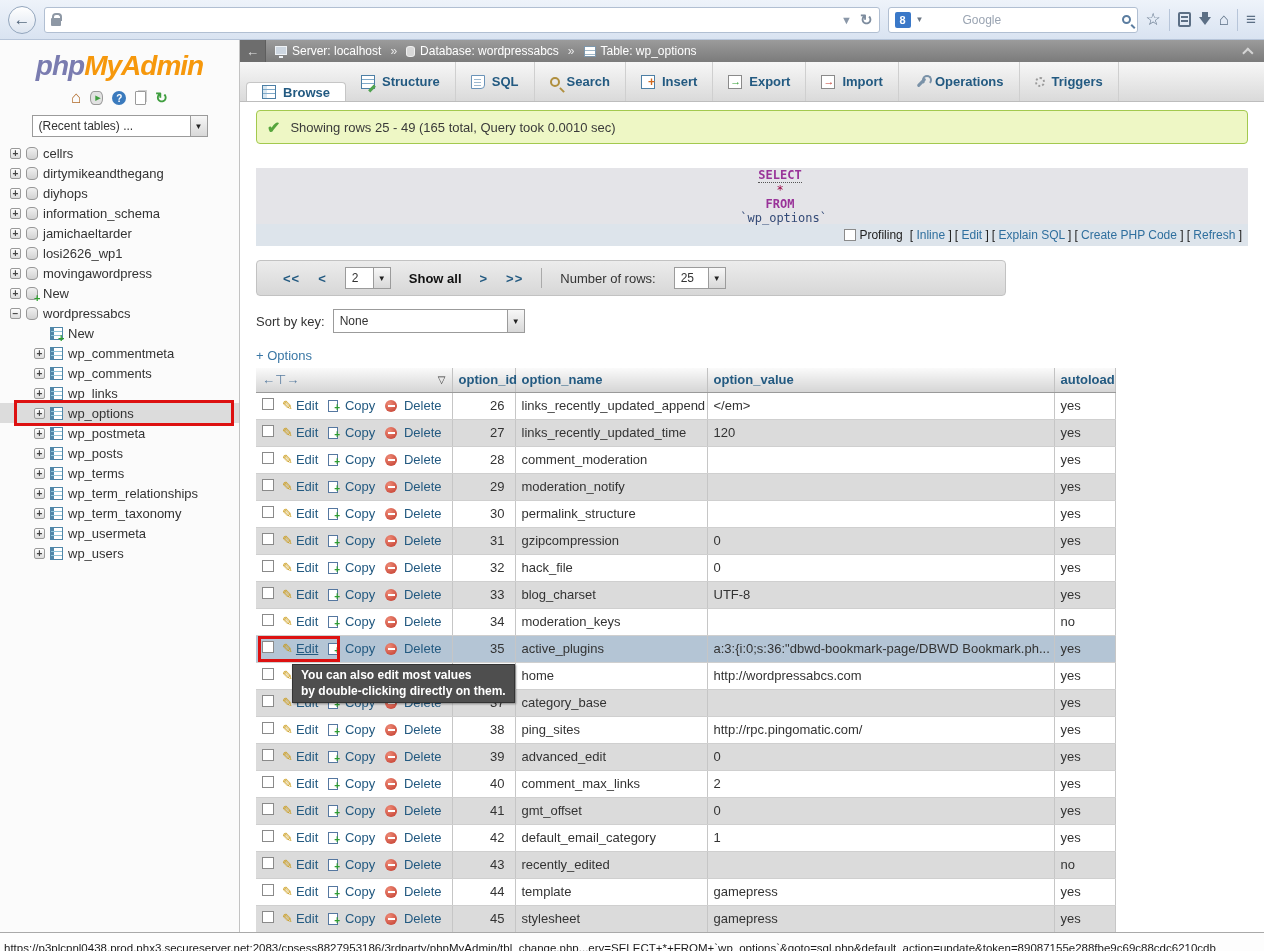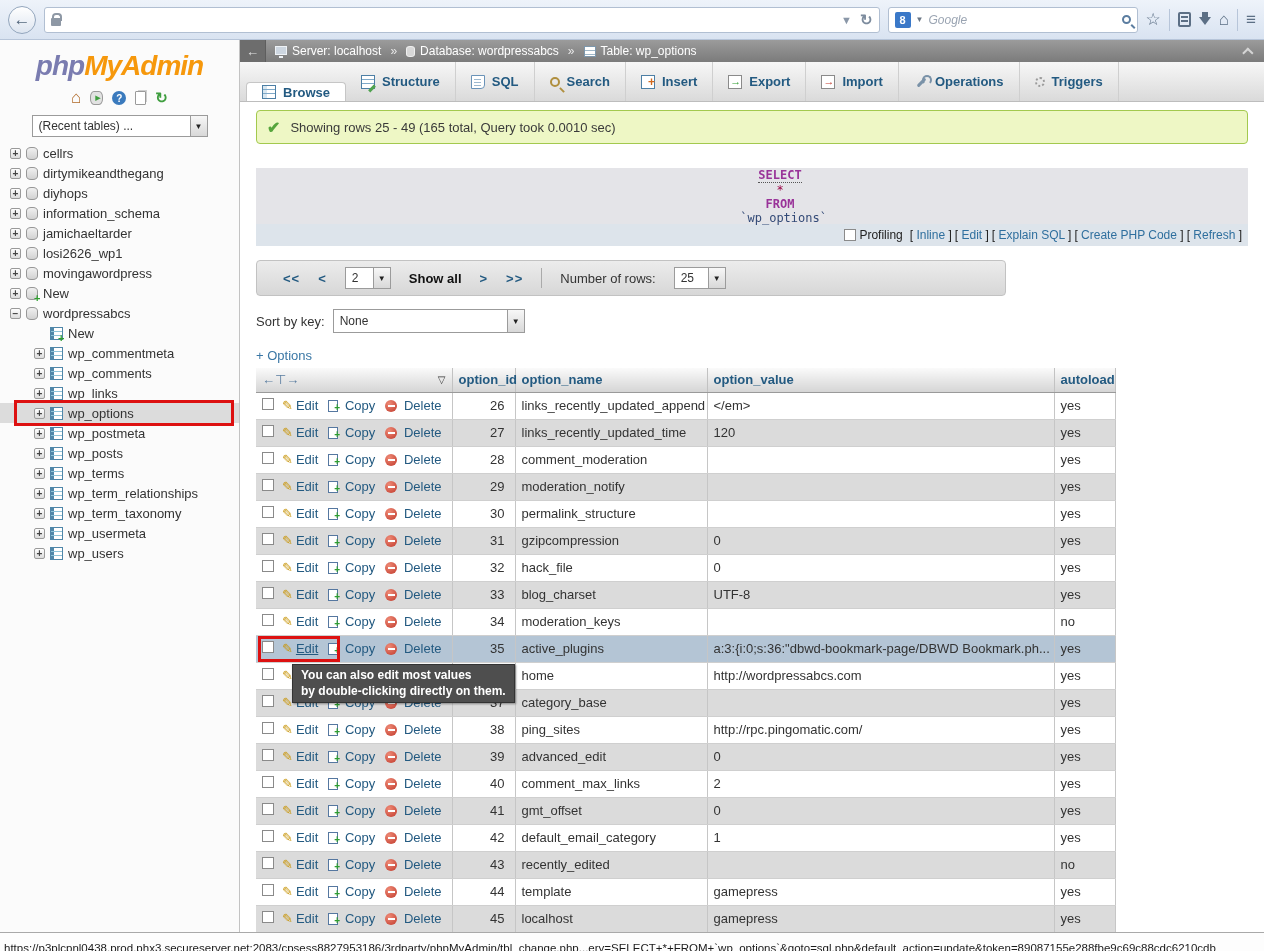--- a/index.html
+++ b/index.html
@@ -16,21 +16,21 @@
     display:flex; align-items:center; padding:0 6px; gap:6px; }
   .lock { width:10px; height:8px; background:#8e98a5; border-radius:1px; position:relative; margin-top:4px; }
   .lock:before { content:''; position:absolute; top:-5px; left:1px; width:6px; height:6px;
     border:2px solid #8e98a5; border-bottom:none; border-radius:4px 4px 0 0; }
   .url-right { margin-left:auto; display:flex; align-items:center; gap:8px; color:#8a97a8; font-size:11px; }
   .reload { color:#7d8c9e; font-size:15px; font-weight:bold; }
   .search-box { width:250px; height:26px; background:#fff; border:1px solid #b1bfd2; border-radius:3px;
     display:flex; align-items:center; padding:0 6px; gap:5px; flex:0 0 auto; }
   .g-logo { width:16px; height:16px; background:#3a78c8; border-radius:2px; color:#fff; font-size:11px;
     font-weight:bold; display:flex; align-items:center; justify-content:center; }
-  .search-ph { color:#9aa4b2; font-style:italic; font-size:12px; flex:1; }
+  .search-ph { color:#9aa4b2; font-size:12px; flex:1;margin-left:34px; }
   .mag { width:9px; height:9px; border:2px solid #5b7da0; border-radius:50%; position:relative; }
   .mag:after { content:''; position:absolute; width:2px; height:5px; background:#5b7da0;
     transform:rotate(-45deg); left:8px; top:7px; }
   .chrome-ico { color:#5c6f85; font-size:17px; flex:0 0 auto; }
   .chrome-sep { width:1px; height:22px; background:#b7c5d9; }
   .bm-list { width:13px; height:15px; border:2px solid #5c6f85; border-radius:2px; position:relative; }
   .bm-list:before { content:''; position:absolute; left:1px; top:2px; right:1px; height:1.5px; background:#5c6f85;
     box-shadow:0 4px 0 #5c6f85; }
   .dl-arrow { width:0; height:0; border-left:6px solid transparent; border-right:6px solid transparent;
     border-top:8px solid #5c6f85; position:relative; margin-top:2px; }
@@ -612,21 +612,21 @@
               <tr>
                 <td class="act"><span class="cb"></span><span class="pencil">✎</span><a class="rlnk">Edit</a><span class="copy-ic"></span><a class="rlnk"> Copy</a><span class="del-ic"></span><a class="rlnk"> Delete</a></td>
                 <td class="idc">44</td>
                 <td>template</td>
                 <td>gamepress</td>
                 <td>yes</td>
               </tr>
               <tr class="even">
                 <td class="act"><span class="cb"></span><span class="pencil">✎</span><a class="rlnk">Edit</a><span class="copy-ic"></span><a class="rlnk"> Copy</a><span class="del-ic"></span><a class="rlnk"> Delete</a></td>
                 <td class="idc">45</td>
-                <td>localhost</td>
+                <td>stylesheet</td>
                 <td>gamepress</td>
                 <td>yes</td>
               </tr>
             </tbody>
         </table>
         <div class="tooltip">
           <div>You can also edit most values</div>
           <div>by double-clicking directly on them.</div>
         </div>
       </div>

